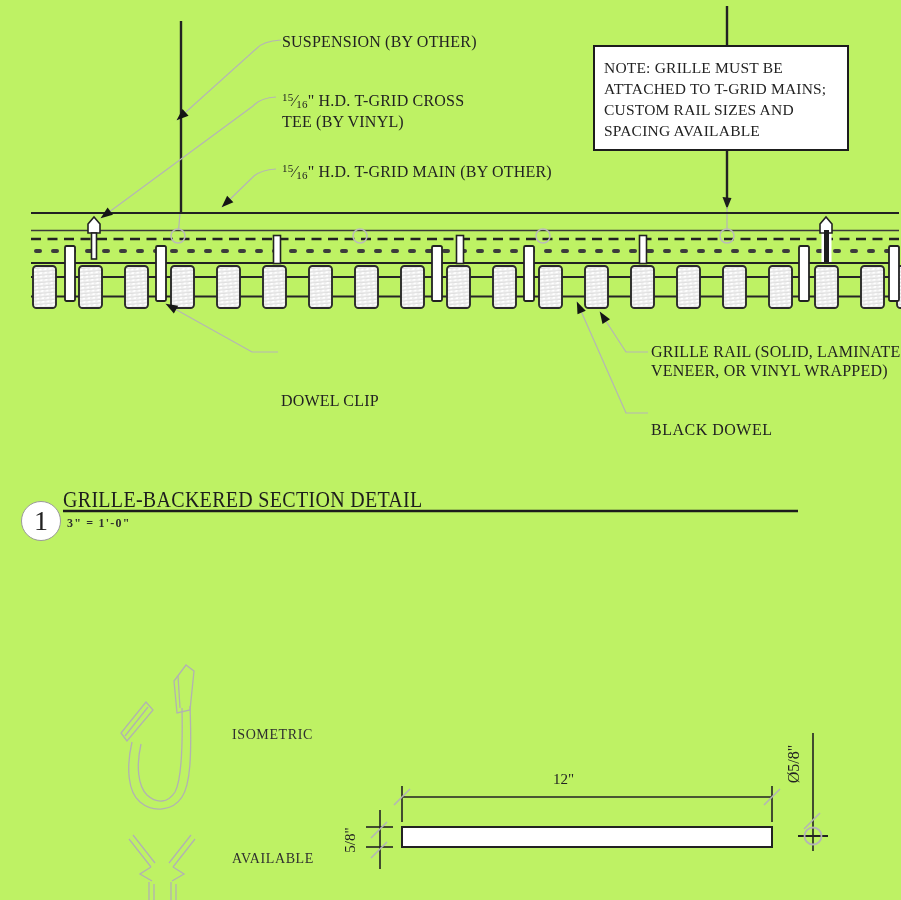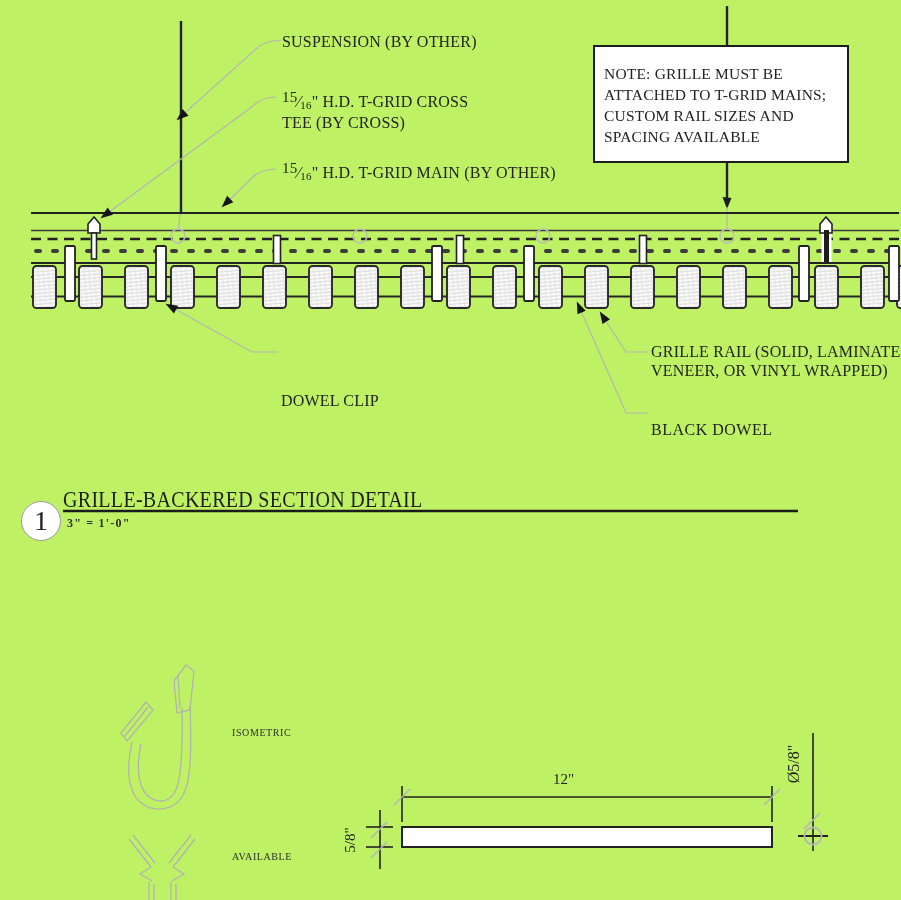--- a/index.html
+++ b/index.html
@@ -1,35 +1,35 @@
 <!DOCTYPE html>
 <html><head>
 <meta charset="utf-8">
 <style>
   html,body{margin:0;padding:0;background:#ffffff;}
   .canvas{position:relative;width:901px;height:900px;background:#bef264;overflow:hidden;
           font-family:Liberation Serif, serif;color:#1f1f1f;}
   .canvas svg{position:absolute;left:0;top:0;}
   .lbl{position:absolute;font-size:16px;line-height:18px;letter-spacing:.2px;
        color:#222;white-space:nowrap;}
-  .lbl sup{font-size:15px;vertical-align:5px;}
+  .lbl sup{font-size:11px;vertical-align:5px;}
   .lbl sub{font-size:11px;vertical-align:-2px;margin-top:8px;}
   .note-box{position:absolute;left:593px;top:45px;width:234px;height:82px;
-            border:2.2px solid #1d1d1d;background:#ffffff;padding:16px 9px;
+            border:2.2px solid #1d1d1d;background:#ffffff;padding:10px 9px;
             font-size:15.5px;line-height:21px;letter-spacing:.2px;color:#222;
             white-space:pre-line;}
   .title-circle{position:absolute;left:21px;top:501px;width:38px;height:38px;
                 border:1.4px solid #9a9a9a;border-radius:50%;background:#fff;
                 display:flex;align-items:center;justify-content:center;
                 font-size:28px;color:#222;}
   .title-text{position:absolute;left:63px;top:487px;font-size:20px;letter-spacing:.3px;
               color:#1d1d1d;transform:scaleY(1.12);transform-origin:left top;white-space:nowrap;}
   .title-scale{position:absolute;left:67px;top:516px;font-size:12px;letter-spacing:1.2px;
                color:#2e2e2e;font-weight:bold;white-space:nowrap;}
-  .view-lbl{position:absolute;font-size:10px;letter-spacing:.6px;color:#2f2f2f;white-space:nowrap;}
+  .view-lbl{position:absolute;font-size:14px;letter-spacing:.6px;color:#2f2f2f;white-space:nowrap;}
   .dim-lbl{position:absolute;font-size:15px;color:#222;white-space:nowrap;}
   .rot{transform:translate(-50%,-50%) rotate(-90deg);}
 </style>
 </head>
 <body>
 
 <div class="canvas">
 
   <svg width="901" height="900" viewBox="0 0 901 900">
     <defs>
@@ -173,21 +173,21 @@
         <line x1="804" y1="829" x2="820" y2="813"></line>
         <circle cx="813" cy="836" r="8.5" stroke-width="1.8"></circle>
       </g>
     </g>
   </svg>
 
   <div class="lbl" style="left:282px;top:33px;">SUSPENSION (BY OTHER)</div>
 
   <div class="lbl" style="left:282px;top:88px;">
     <div><sup>15</sup><span>⁄</span><sub>16</sub><span>" H.D. T-GRID CROSS</span></div>
-    <div>TEE (BY CROSS)</div>
+    <div>TEE (BY VINYL)</div>
   </div>
 
   <div class="lbl" style="left:282px;top:159px;"><sup>15</sup><span>⁄</span><sub>16</sub><span>" H.D. T-GRID MAIN (BY OTHER)</span></div>
 
   <div class="lbl" style="left:281px;top:344px;margin-top:48px;">DOWEL CLIP</div>
 
   <div class="lbl" style="left:651px;top:343px;line-height:18.5px;">
     <div>GRILLE RAIL (SOLID, LAMINATE,</div>
     <div>VENEER, OR VINYL WRAPPED)</div>
   </div>

